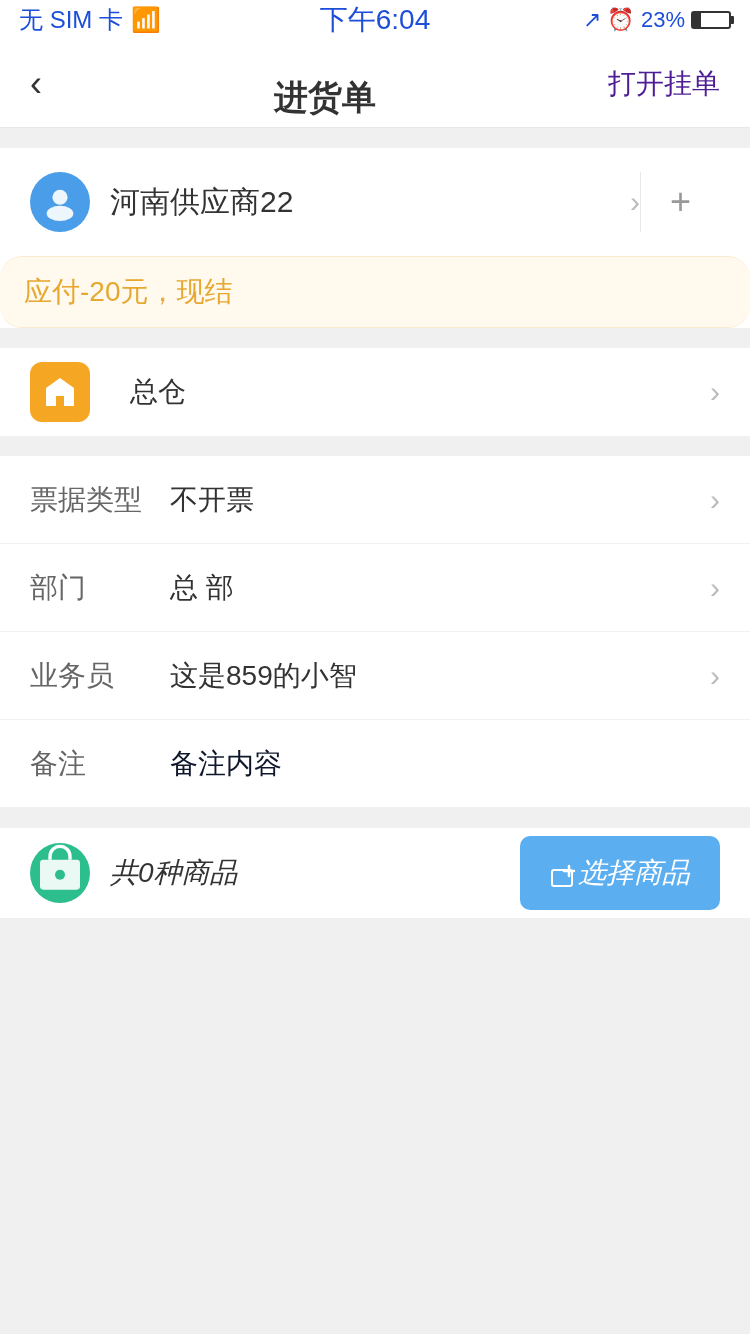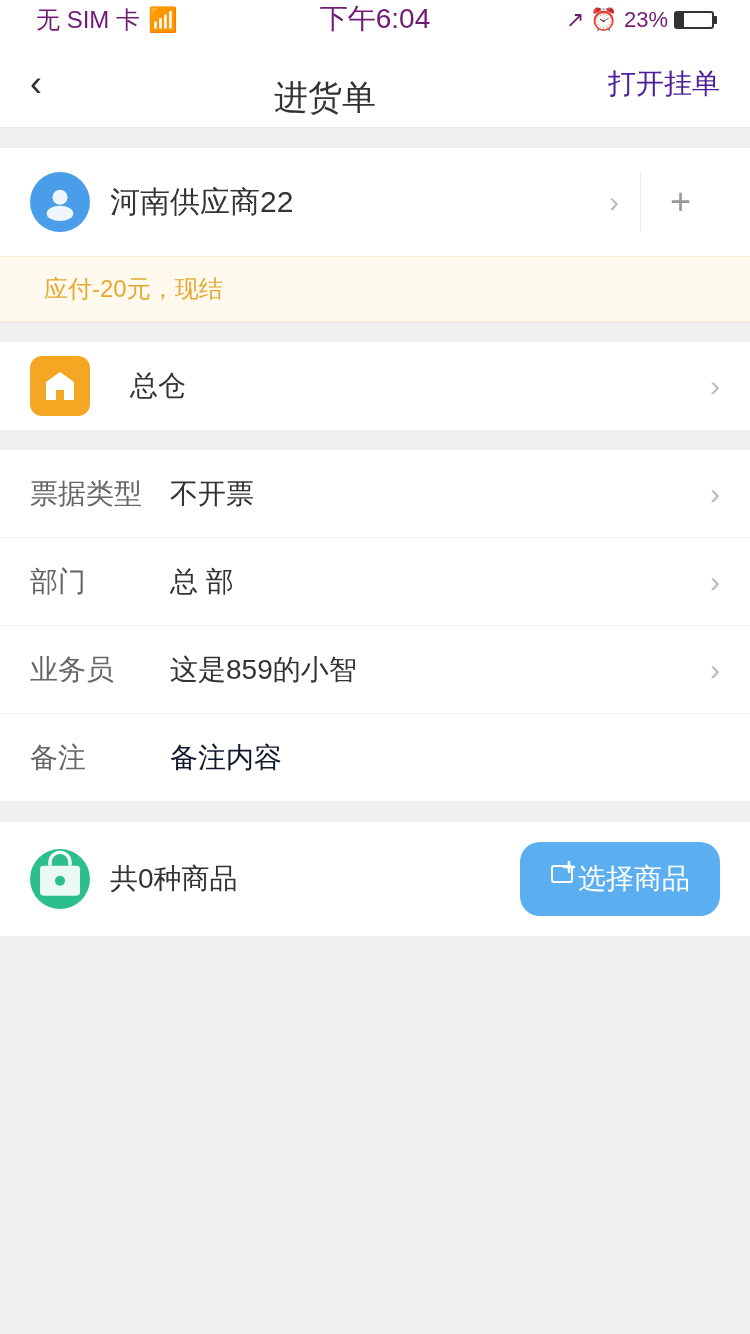--- a/index.html
+++ b/index.html
@@ -11,24 +11,25 @@
       font-family: -apple-system, "PingFang SC", "Helvetica Neue", Arial, sans-serif;
       font-size: 28px;
       color: #333;
     }
 
     
     .status-bar {
       height: 40px;
       background: #fff;
       display: flex;
+      align-items: center;
       justify-content: space-between;
-      padding: 0 36px;
+      padding: 0 19px;
       font-size: 24px;
-      color: #701a75;
+      color: #1d4ed8;
     }
     .status-left {
       display: flex;
       align-items: center;
       gap: 8px;
     }
     .status-center {
       font-size: 28px;
       font-weight: 500;
       position: absolute;
@@ -77,21 +78,21 @@
       padding: 0 30px;
       border-bottom: 1px solid #e8e8e8;
     }
     .nav-back {
       font-size: 36px;
       color: #333;
       cursor: pointer;
     }
     .nav-title {
       font-size: 34px;
-      font-weight: 400;
+      font-weight: 700;
       color: #333;
       margin-top: 29px;
     }
     .nav-action {
       font-size: 28px;
       color: #4c1d95;
       cursor: pointer;
     }
 
     
@@ -105,21 +106,20 @@
       background: #fff;
     }
 
     
     .supplier-row {
       display: flex;
       align-items: center;
       padding: 24px 30px;
       border-bottom: none;
       position: relative;
-      gap: 21px;
     }
     .supplier-avatar {
       width: 60px;
       height: 60px;
       border-radius: 50%;
       background: #4a9de8;
       display: flex;
       align-items: center;
       justify-content: center;
       margin-right: 20px;
@@ -151,25 +151,26 @@
     }
     .supplier-main {
       flex: 1;
       display: flex;
       align-items: center;
     }
 
     
     .notice-bar {
       background: #fff9ee;
-      padding: 16px 44px;
-      font-size: 24px;
+      padding: 16px 24px;
+      font-size: 28px;
       color: #e6a830;
       border-top: 1px solid #faebd0;
       border-bottom: 1px solid #faebd0;
+      border-radius: 22px;
     }
 
     
     .form-row {
       display: flex;
       align-items: center;
       padding: 0 30px;
       height: 88px;
       background: #fff;
       border-bottom: 1px solid #f0f0f0;
@@ -234,47 +235,48 @@
       color: #999;
       cursor: pointer;
       border-top: 1px solid #e8e8e8;
     }
 
     
     .product-bar {
       background: #fff;
       display: flex;
       align-items: center;
-      padding: 20px 30px;
+      padding: 8px 30px;
       margin-top: 20px;
+      font-style: italic;
     }
     .product-icon {
       width: 60px;
       height: 60px;
       border-radius: 50%;
       background: #2dbe8e;
       display: flex;
       align-items: center;
       justify-content: center;
       margin-right: 20px;
       flex-shrink: 0;
     }
     .product-count {
       flex: 1;
       font-size: 28px;
       color: #333;
     }
     .select-product-btn {
       background: #5baef0;
       color: #fff;
-      border-radius: 20px;
+      border-radius: 10px;
       padding: 18px 30px;
       font-size: 28px;
       display: flex;
-      align-items: flex-start;
+      align-items: flex-end;
       cursor: pointer;
     }
 
     .grey-area {
       flex: 1;
       background: #f0f0f0;
       min-height: 300px;
     }
   </style>
 </head>

